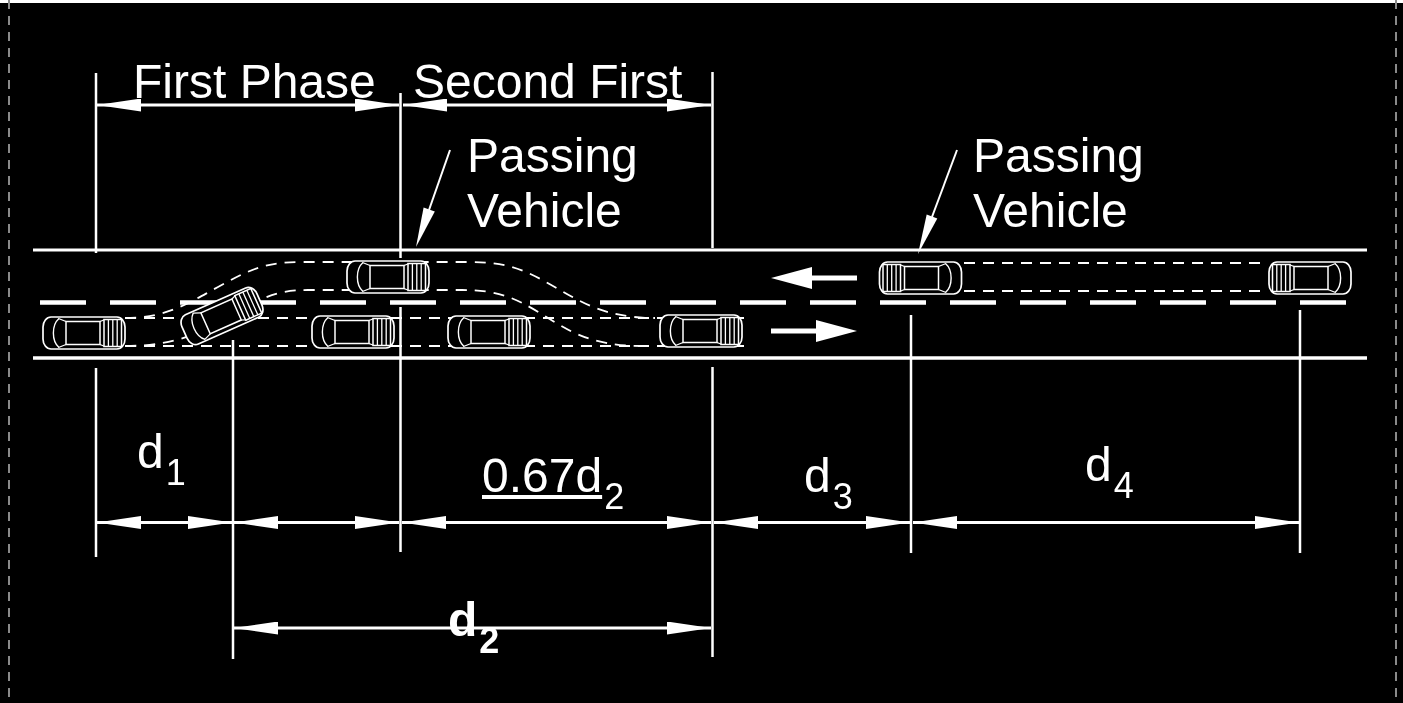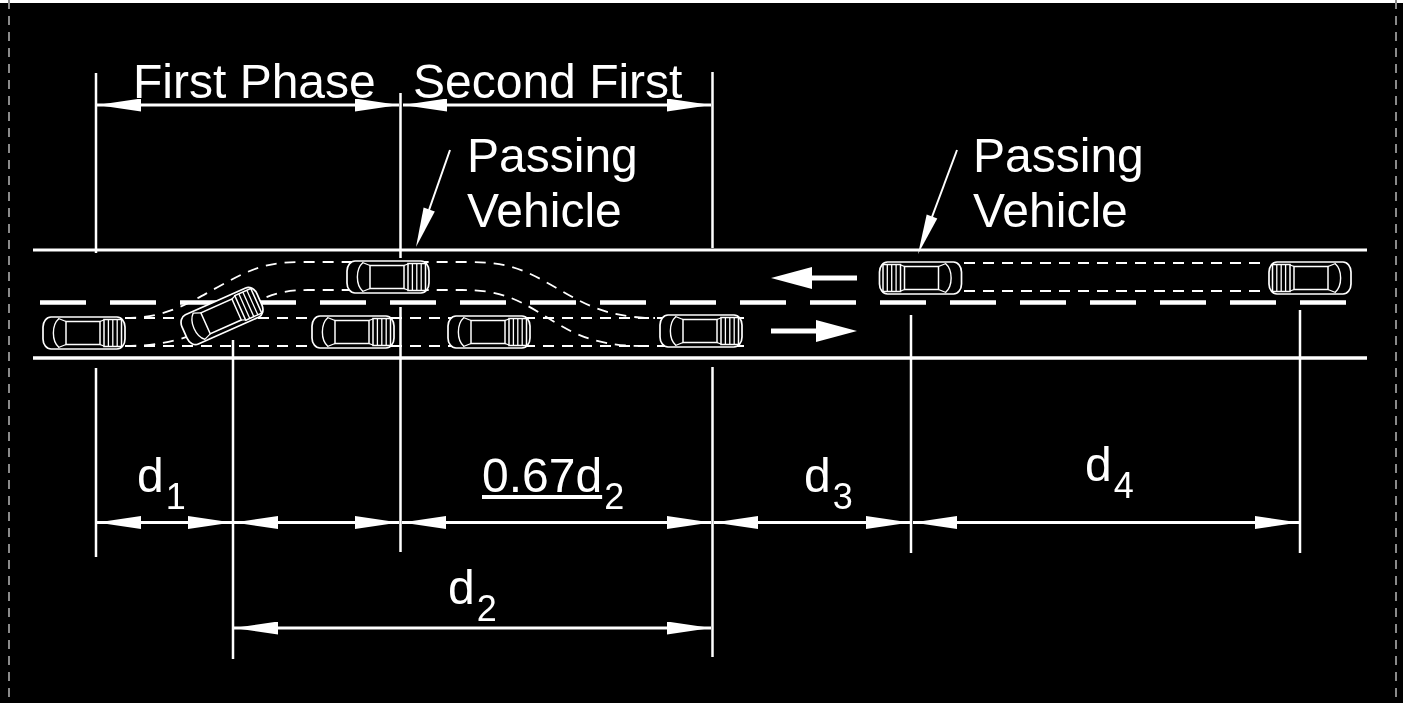--- a/index.html
+++ b/index.html
@@ -121,29 +121,29 @@
 
   <div class="lbl callout-lbl" style="left:467px;top:128px;">
     <div>Passing</div>
     <div>Vehicle</div>
   </div>
   <div class="lbl callout-lbl" style="left:973px;top:128px;">
     <div>Passing</div>
     <div>Vehicle</div>
   </div>
 
-  <div class="lbl dim-lbl" style="left:137px;top:452px;">
+  <div class="lbl dim-lbl" style="left:137px;top:428px;">
     <span>d</span><span class="sub">1</span>
   </div>
   <div class="lbl dim-lbl" style="left:482px;top:452px;text-decoration:underline;">
     <span>0.67d</span><span class="sub">2</span>
   </div>
   <div class="lbl dim-lbl" style="left:804px;top:452px;">
     <span>d</span><span class="sub">3</span>
   </div>
   <div class="lbl dim-lbl" style="left:1085px;top:441px;">
     <span>d</span><span class="sub">4</span>
   </div>
-  <div class="lbl dim-lbl" style="left:448px;top:564px;">
+  <div class="lbl dim-lbl" style="left:448px;top:596px;font-weight:bold;">
     <span>d</span><span class="sub">2</span>
   </div>
 
 </div>
 
 </body></html>

